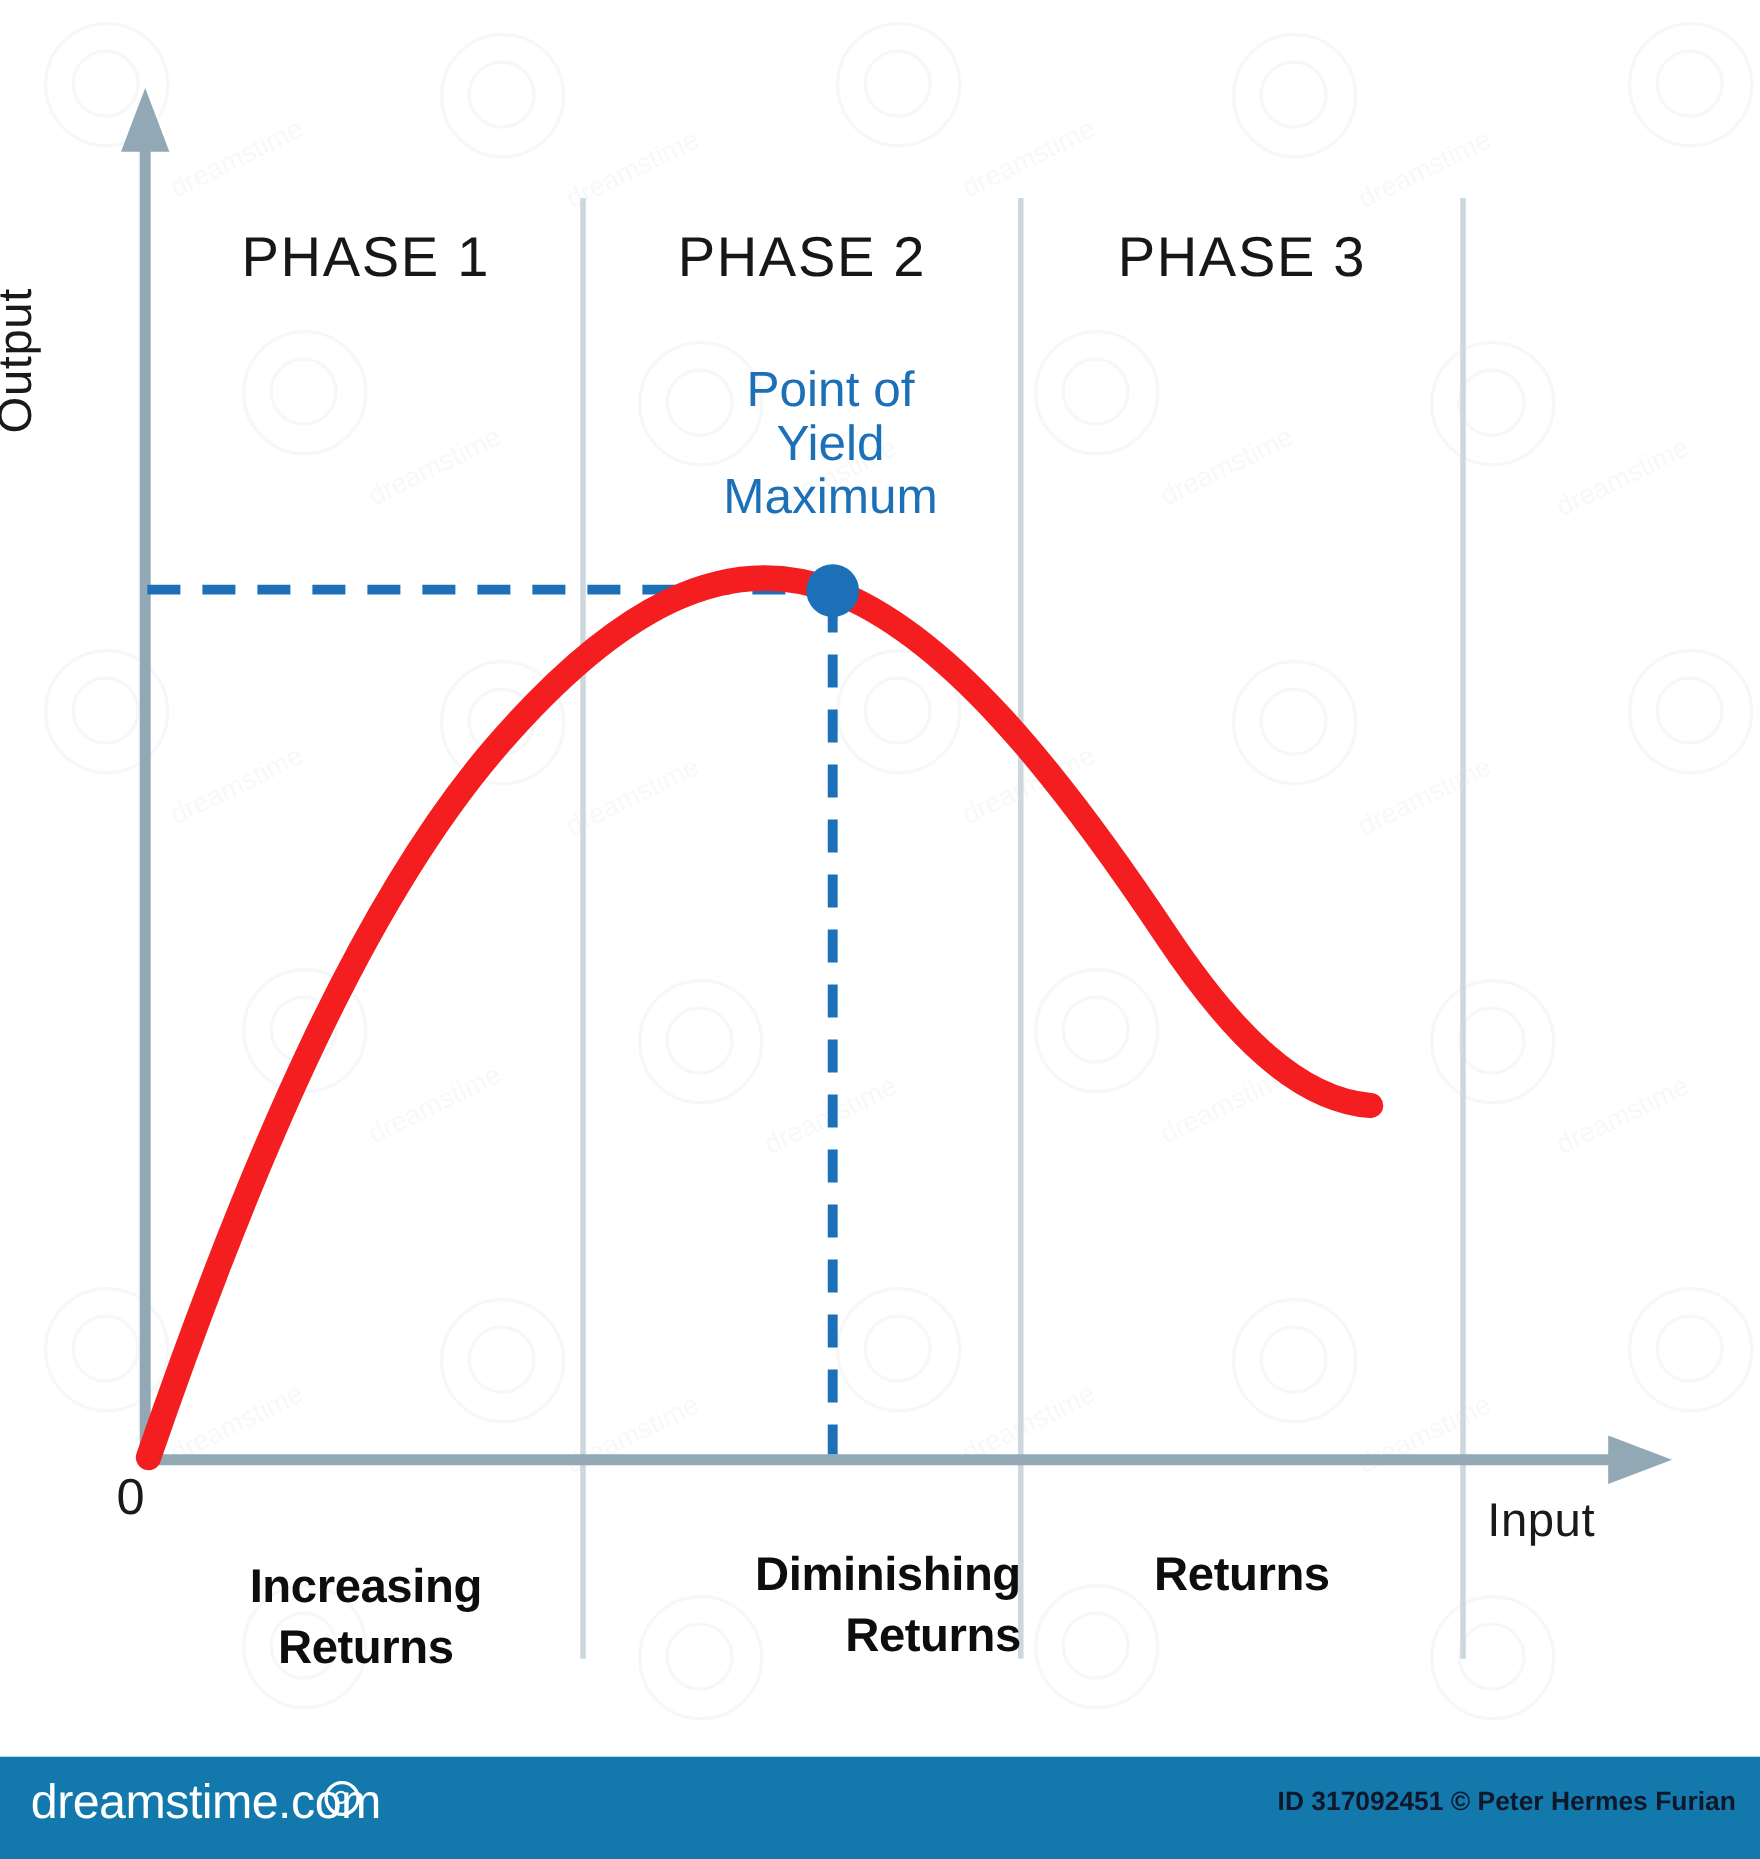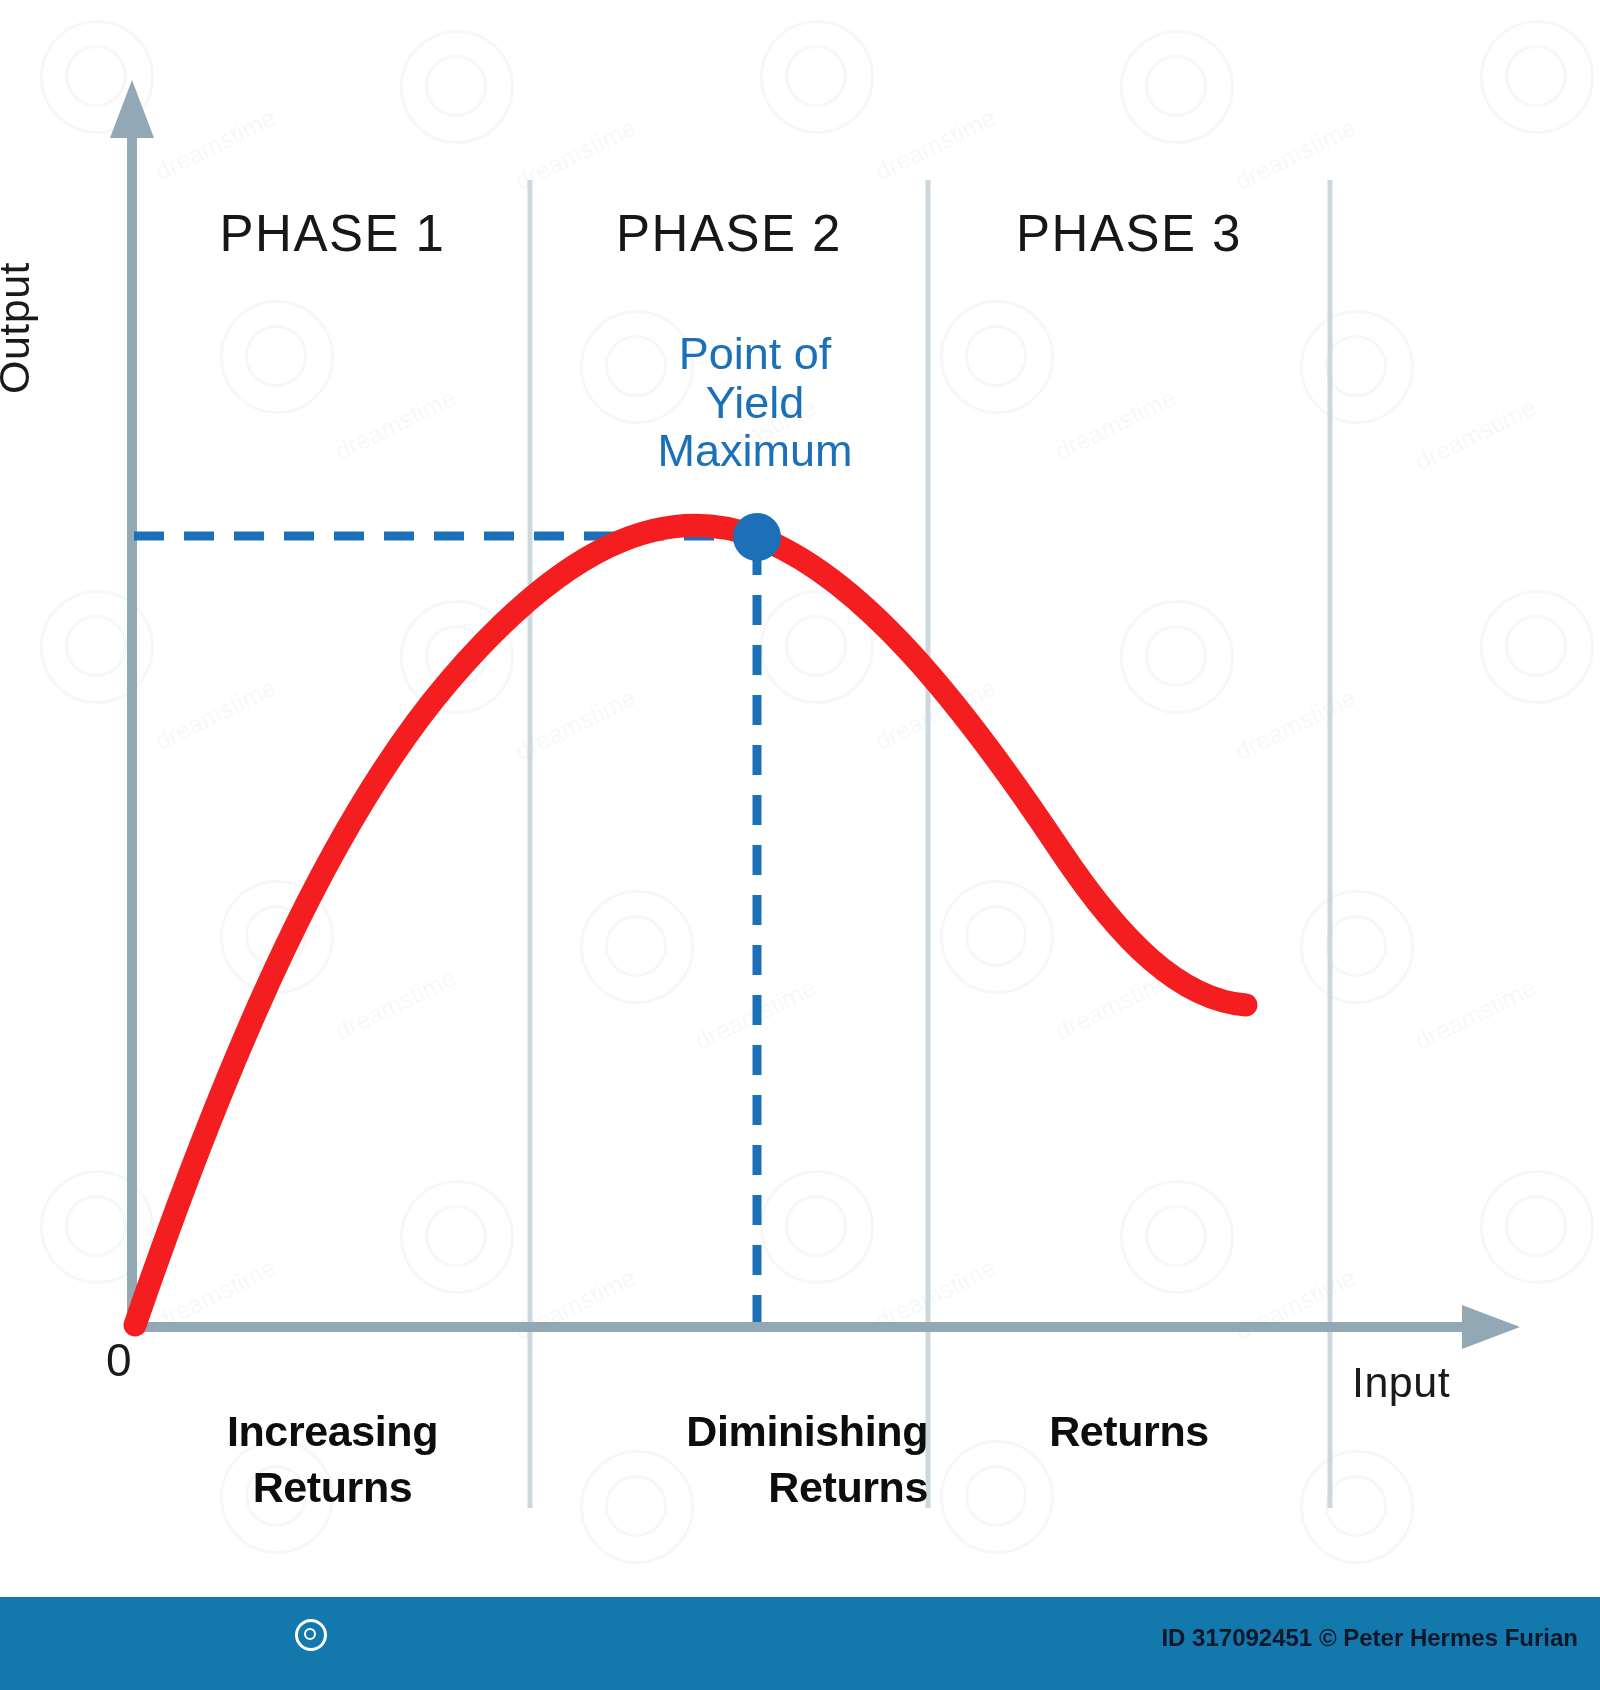--- a/index.html
+++ b/index.html
@@ -79,21 +79,21 @@
     top: 1404px;
     font-size: 43px;
     font-weight: 700;
     line-height: 1.30;
     letter-spacing: -0.4px;
     color: #0d0d0d;
     text-align: center;
     white-space: nowrap;
   }
   .region-caption .ln { display: block; }
-  #region-caption-1 { left: 135px;  width: 395px; }
+  #region-caption-1 { left: 135px;  width: 395px; margin-top: 11px; }
   #region-caption-2 { left: 530px;  width: 398px; text-align: right; }
   #region-caption-3 { left: 928px;  width: 402px; }
 
   
   #peak-annotation {
     position: absolute;
     left: 545px;
     top: 330px;
     width: 420px;
     text-align: center;
@@ -289,17 +289,18 @@
   </div>
   <div class="region-caption" id="region-caption-2">
     <span class="ln">Diminishing</span>
     <span class="ln">Returns</span>
   </div>
   <div class="region-caption" id="region-caption-3">
     <span class="ln">Returns</span>
   </div>
 
   <div id="footer-bar">
+    <div id="footer-logo">dreamstime.com</div>
     <div id="footer-logo-mark"></div>
     <div id="footer-credit">ID 317092451 © Peter Hermes Furian</div>
   </div>
 
 </div>
 
 </body></html>

